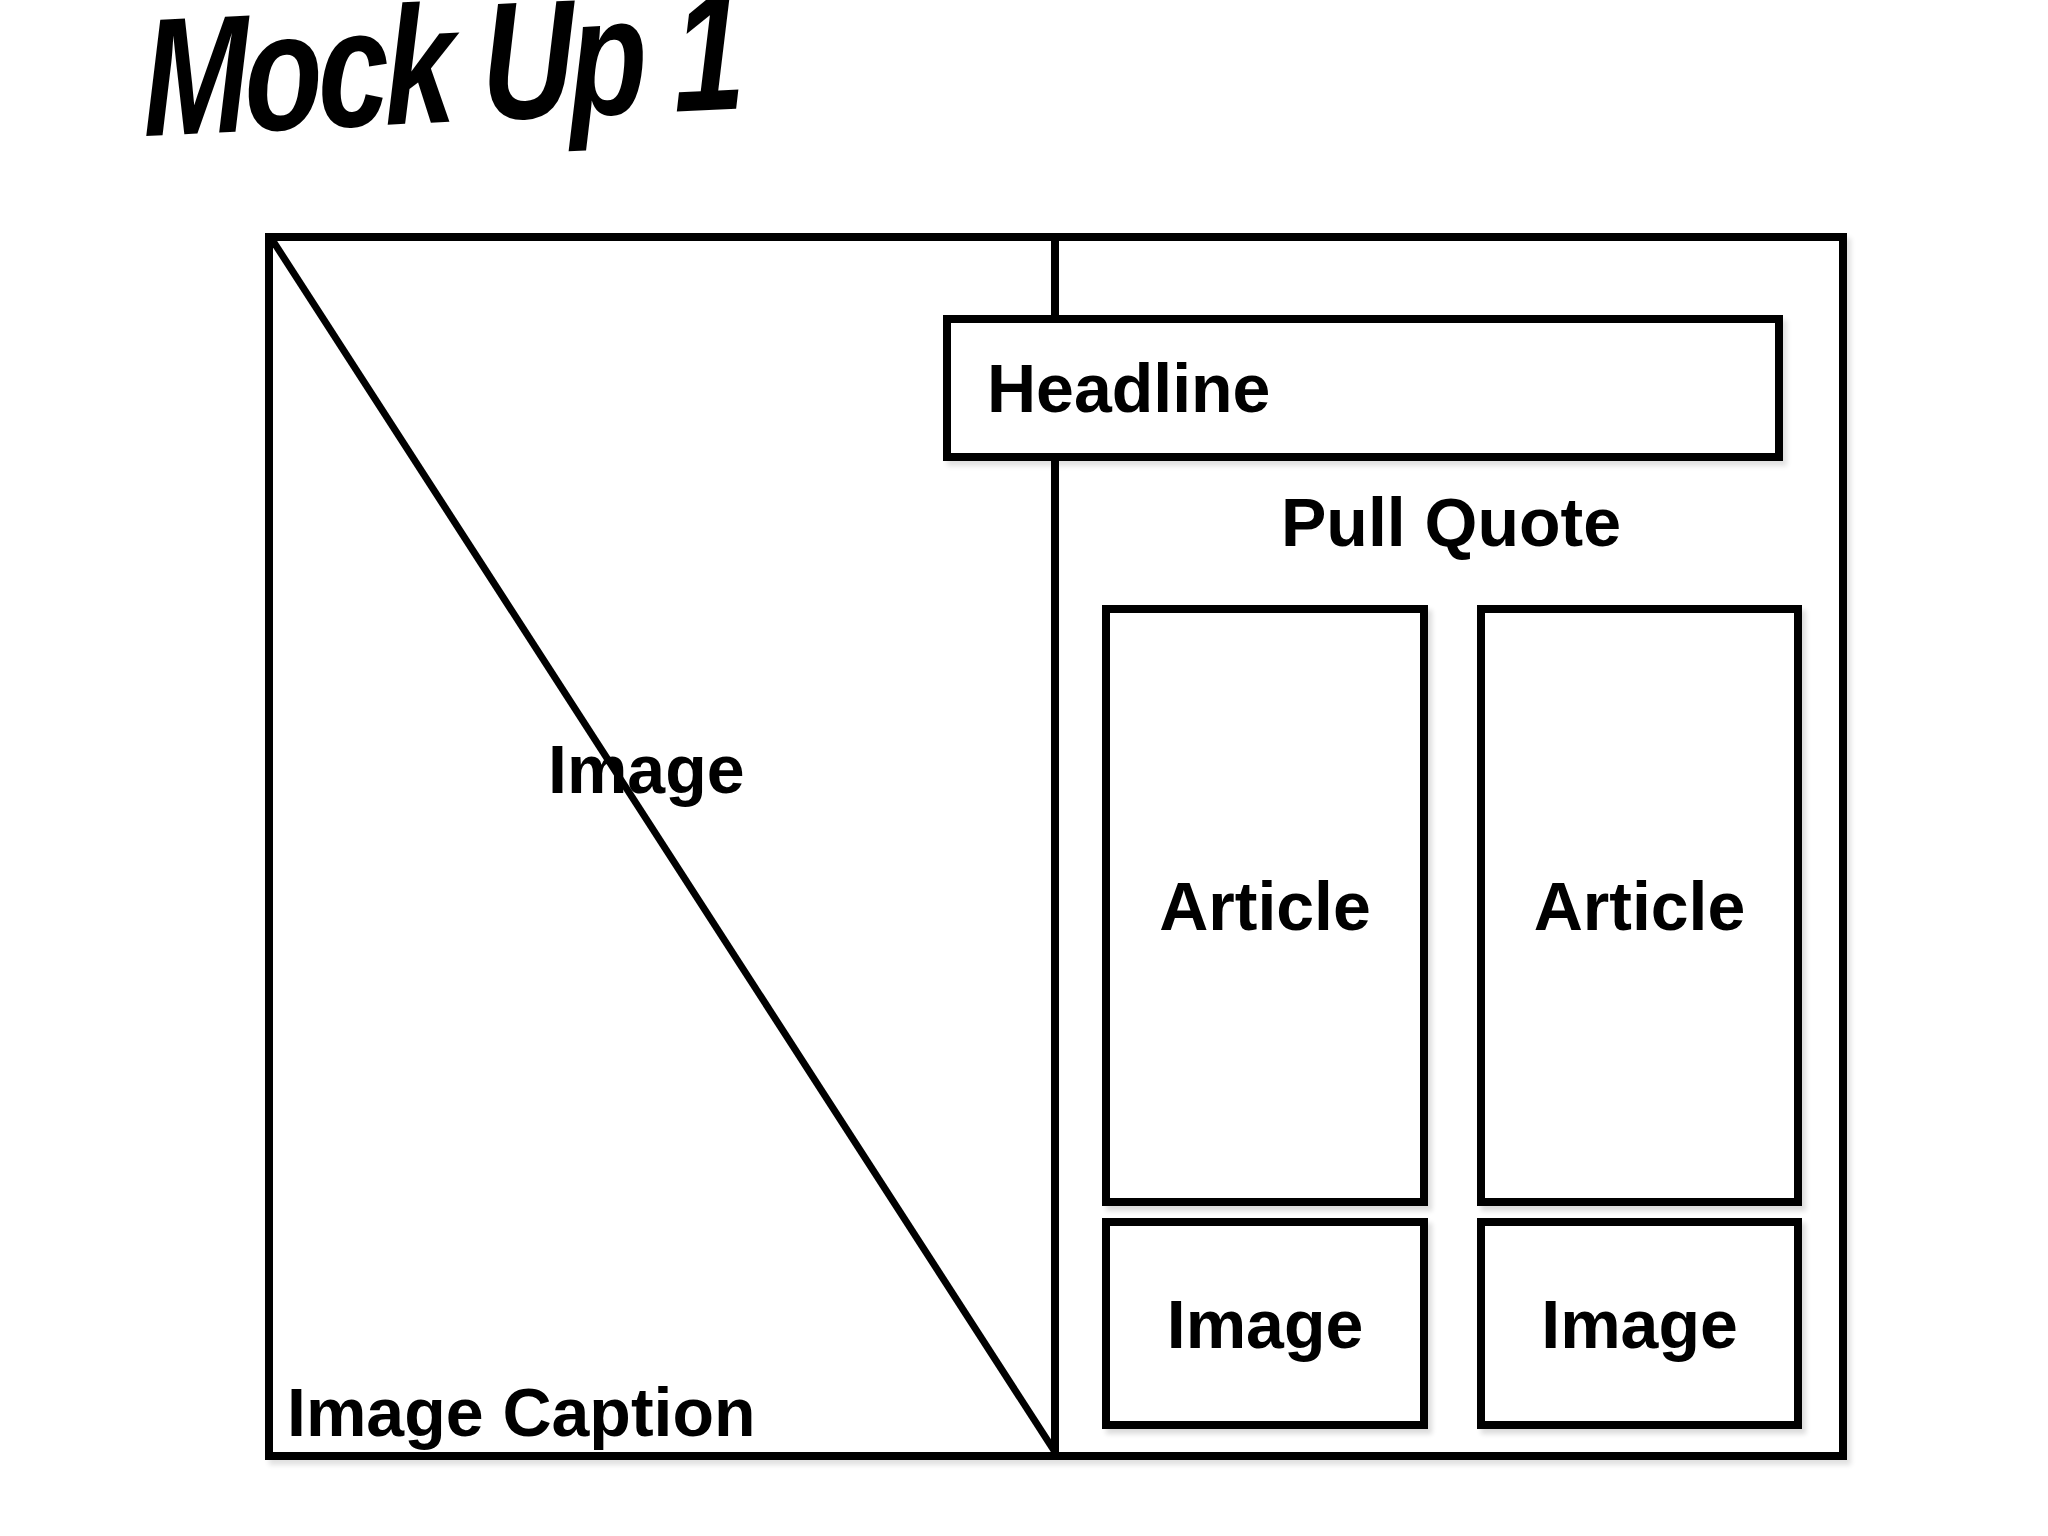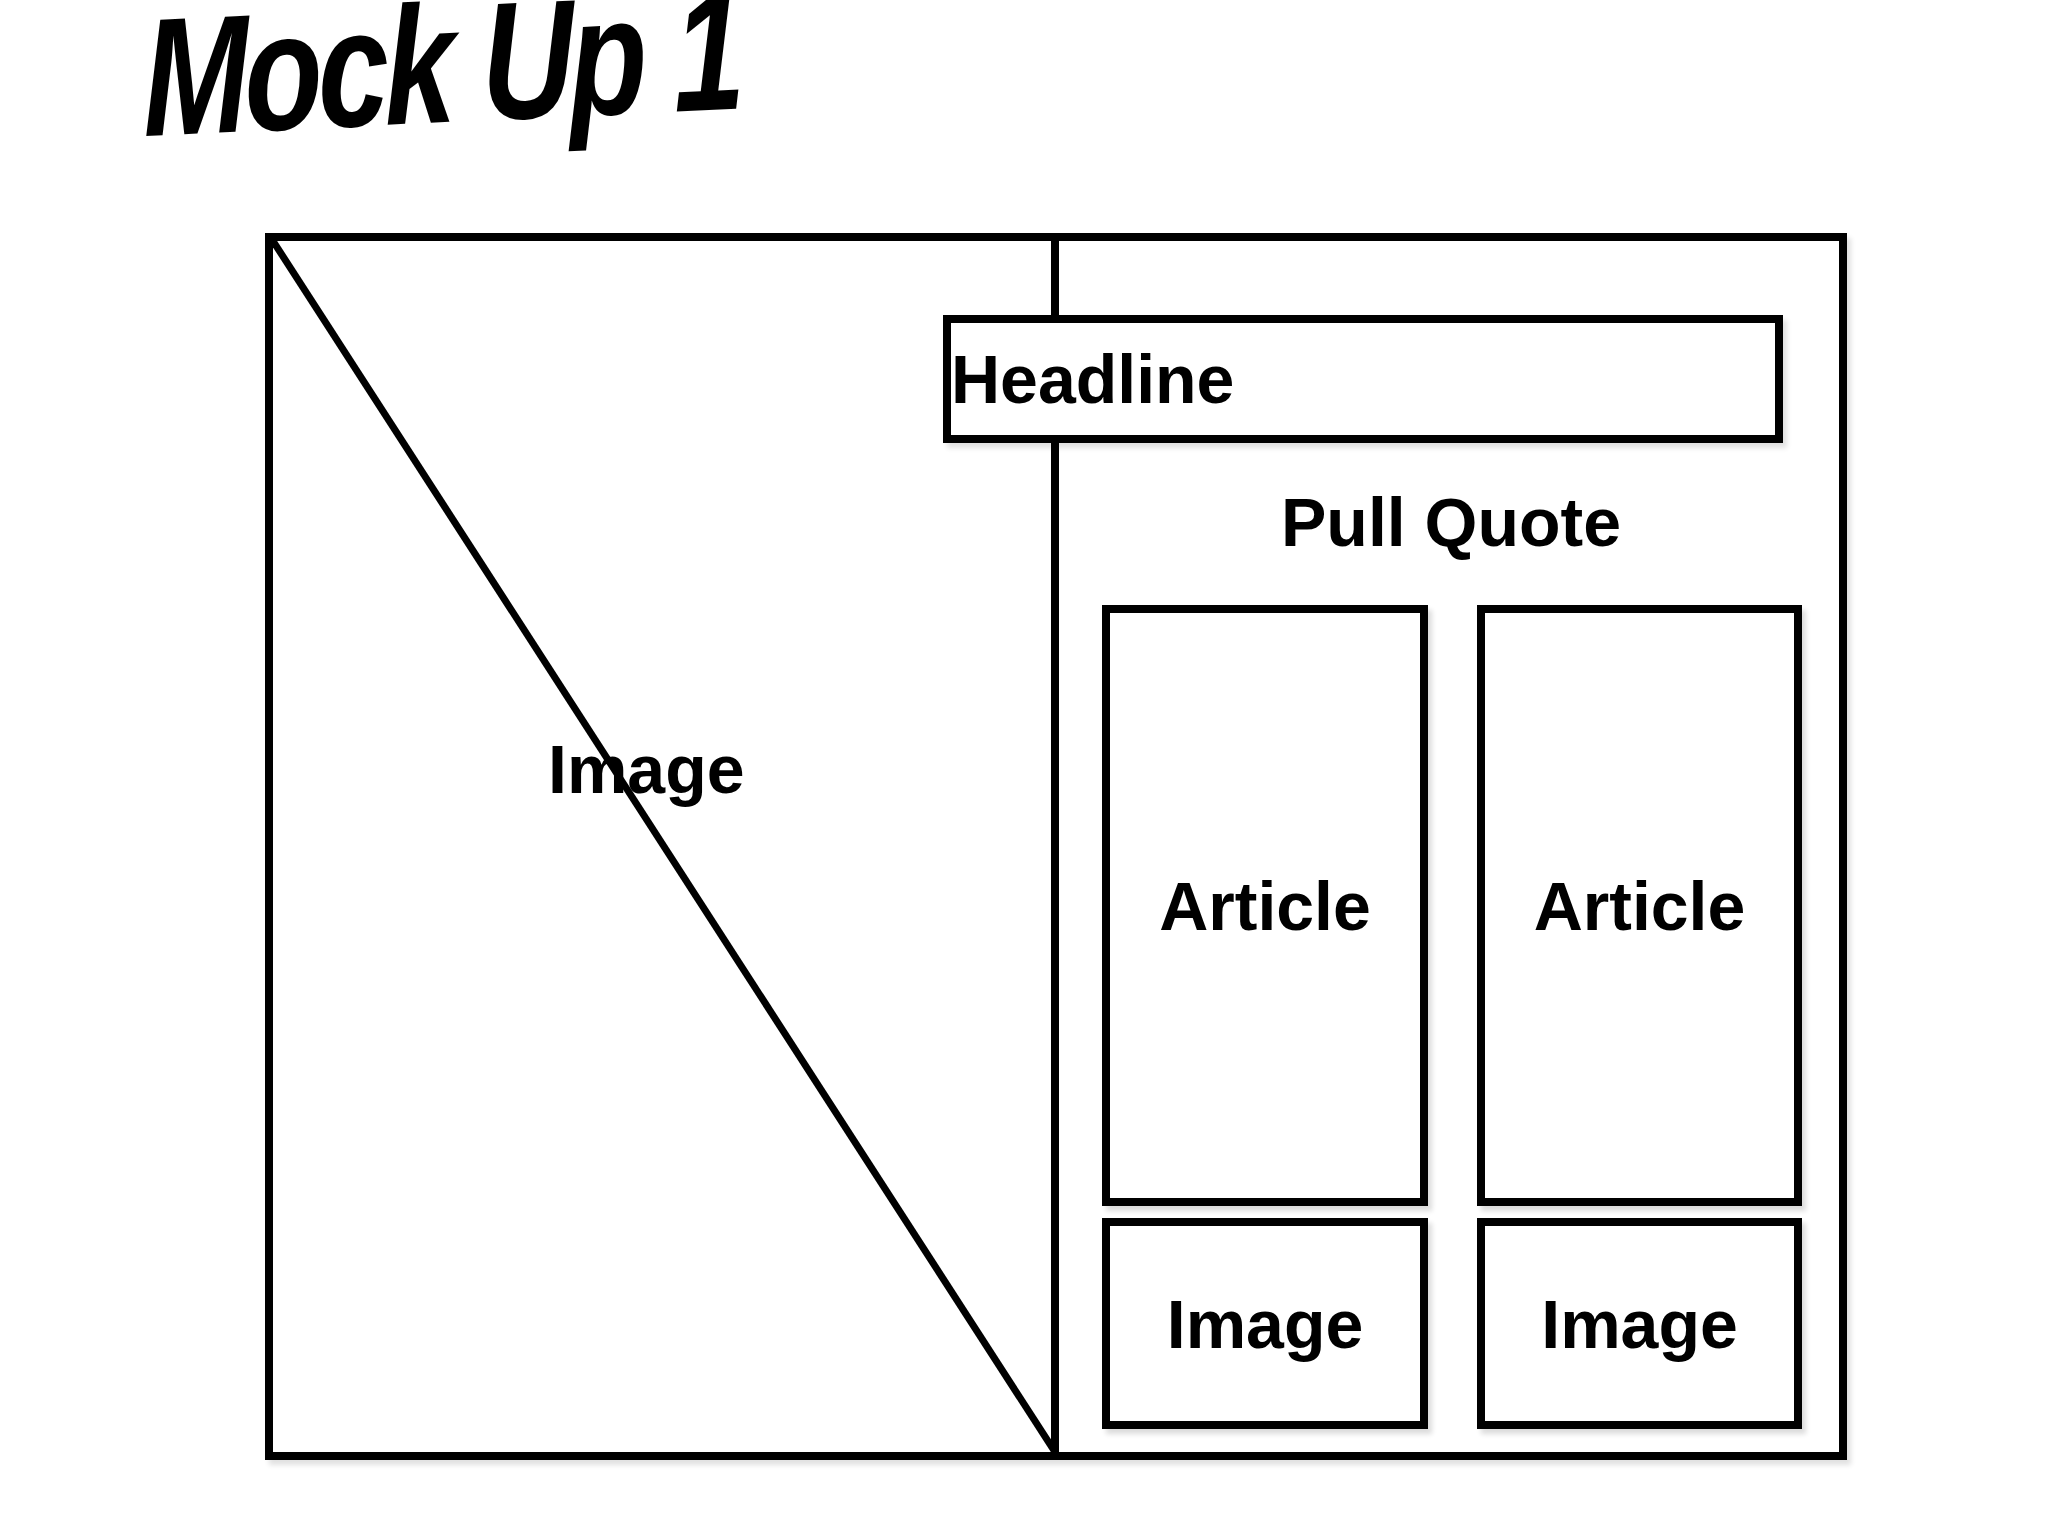--- a/index.html
+++ b/index.html
@@ -60,25 +60,26 @@
   }
   .image-label{left:548px;top:735px;}
   .caption-label{left:287px;top:1378px;}
   .pullquote-label{
     left:1055px;top:488px;width:792px;
     text-align:center;
   }
   .headline-box{
     position:absolute;
     left:943px;top:315px;
-    width:840px;height:128px;
+    width:840px;height:146px;
     box-sizing:border-box;
     border:8px solid var(--ink);
     background:var(--paper);
     display:flex;align-items:center;
+    padding-left:36px;
     z-index:2;
     box-shadow:4px 5px 5px rgba(0,0,0,0.12);
   }
   .headline-box .label{position:static;}
   .cellbox{
     position:absolute;
     box-sizing:border-box;
     border:8px solid var(--ink);
     background:var(--paper);
     display:flex;align-items:center;justify-content:center;
@@ -101,20 +102,21 @@
   <div class="frame"></div>
 
   <svg class="diagonal" viewBox="0 0 782 1211" preserveAspectRatio="none" aria-hidden="true">
     <line x1="0" y1="0" x2="782" y2="1211" stroke="#000000" stroke-width="7"></line>
   </svg>
 
   <div class="divider"></div>
 
   <div class="label image-label">Image</div>
 
+  <div class="label caption-label">Image Caption</div>
 
   <div class="headline-box">
     <span class="label">Headline</span>
   </div>
 
   <div class="label pullquote-label">Pull Quote</div>
 
   <div class="cellbox article-left">
     <span class="label">Article</span>
   </div>

